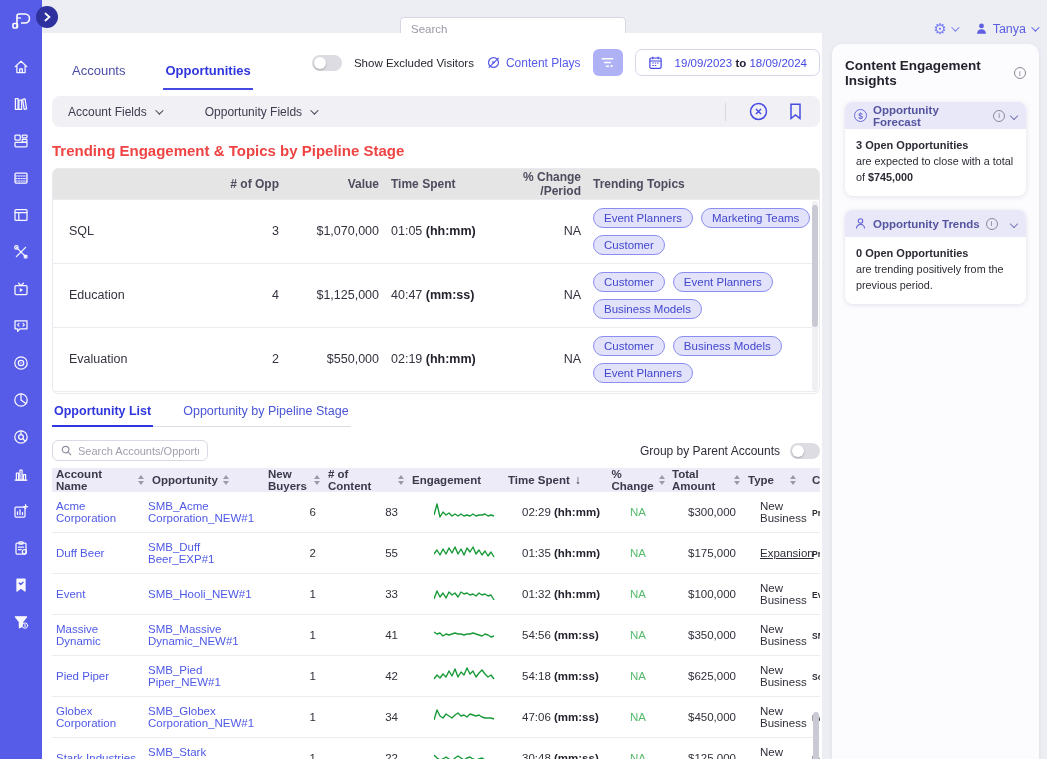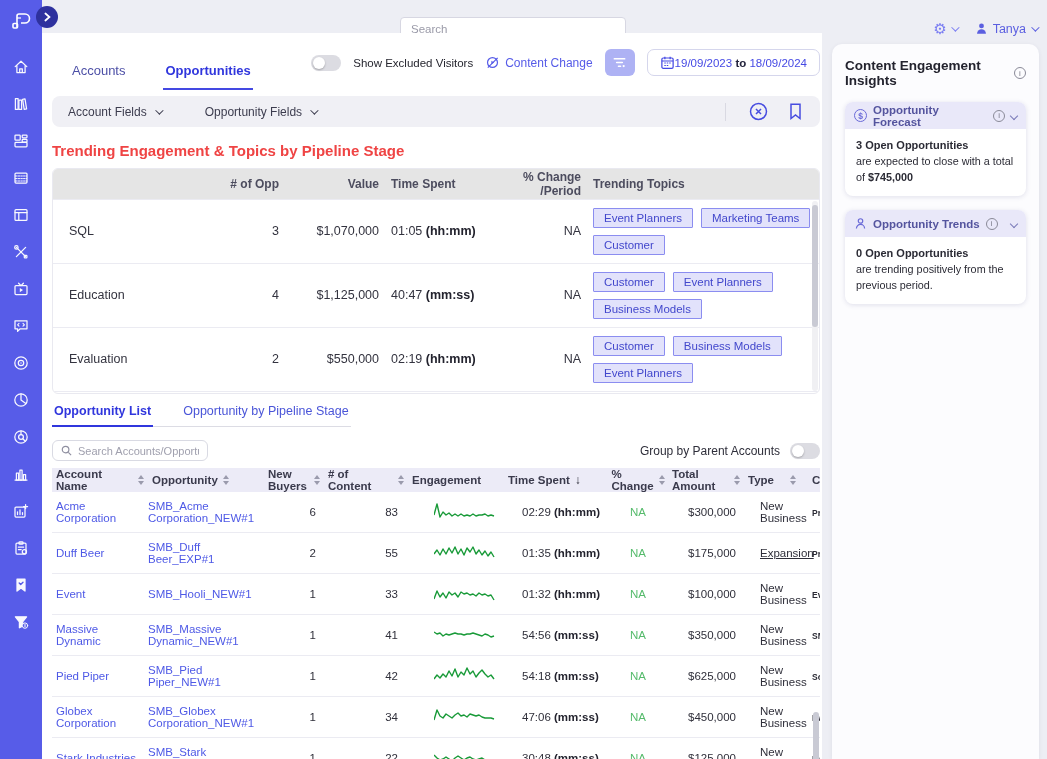--- a/index.html
+++ b/index.html
@@ -36,21 +36,21 @@
   .page-tab.active { color:#3036dd; font-weight:bold; border-bottom:2px solid #4449e2; padding-bottom:10px; }
   .tabs-controls { position:absolute; right:2px; top:16px; display:flex; align-items:center; gap:12px; }
   .toggle { width:30px; height:16px; background:#dcdce2; border-radius:9px; position:relative; cursor:pointer; flex:none; }
   .toggle .knob { position:absolute; left:2px; top:2px; width:12px; height:12px; background:#fff; border-radius:50%;
     box-shadow:0 1px 2px rgba(0,0,0,.25); }
   .sev-label { font-size:11.5px; color:#26262f; }
   .content-plays { display:flex; align-items:center; gap:5px; color:#565be8; font-size:12px; cursor:pointer; }
   .filter-btn { width:30px; height:27px; background:#aeb2f4; border:none; border-radius:6px;
     display:flex; align-items:center; justify-content:center; cursor:pointer; }
   .date-picker { height:27px; background:#fff; border:1px solid #d5d6ec; border-radius:7px;
-    display:flex; align-items:center; gap:0; padding:0 12px; cursor:pointer; }
+    display:flex; align-items:center; gap:12px; padding:0 12px; cursor:pointer; }
   .date-picker .dates { font-size:11.5px; color:#4549e4; }
   .date-picker .to { font-weight:bold; color:#23233c; }
 
   .filter-bar { margin:6px 0 0 10px; width:768px; height:31px; background:#f0f0f5; border-radius:8px;
     display:flex; align-items:center; padding:0 16px; }
   .field-dd { display:flex; align-items:center; gap:8px; font-size:12px; color:#3c3c4e; margin-right:44px; cursor:pointer; }
   .field-dd .chev { color:#3c3c4e; }
   .fb-right { margin-left:auto; display:flex; align-items:center; gap:18px; }
   .fb-divider { width:1px; height:18px; background:#d9d9e2; margin-right:4px; }
   .fb-icon { cursor:pointer; display:flex; }
@@ -64,21 +64,21 @@
   .stage-table th { background:#e5e5e5; height:30px; font-size:12px; color:#4c4c5e; font-weight:bold; }
   .stage-table td { height:53px; font-size:12.5px; color:#33333f; border-top:1px solid #ebebf2; vertical-align:middle; }
   .al { text-align:left; } .ar { text-align:right; }
   .pad-l { padding-left:16px; } .pad-l2 { padding-left:12px; }
   .val-gray { color:#55555f; }
   .unit { font-weight:bold; color:#23232e; }
   .na-teal { color:#2ba58c; }
   .na-green { color:#56bb6c; }
   .topics { display:flex; flex-wrap:wrap; gap:7px 8px; padding:8px 0 8px 12px; max-width:232px; }
   .chip { background:#e2e2fb; border:1px solid #8b8df0; color:#4247cc; font-size:11.5px;
-    border-radius:1px; padding:3px 10px; white-space:nowrap; }
+    border-radius:10px; padding:3px 10px; white-space:nowrap; }
   .vscroll { position:absolute; right:1px; width:6px; border-radius:3px; background:#f0f0f3; }
   .vscroll .thumb { position:absolute; left:0; width:6px; border-radius:3px; background:#c9cad4; cursor:pointer; }
 
   
   .tabs2 { margin:10px 0 0 10px; display:inline-flex; gap:28px; border-bottom:1px solid #dcdce4; }
   .tab2 { font-size:12.5px; padding:0 2px 7px; cursor:pointer; color:#4a55d8; }
   .tab2.active { color:#3036dd; font-weight:bold; border-bottom:2px solid #3036dd; margin-bottom:-1px; }
 
   .list-controls { margin:13px 10px 0; width:768px; display:flex; align-items:center; }
   .search2 { width:156px; height:21px; border:1px solid #d9dae3; border-radius:6px; background:#fff;
@@ -278,21 +278,21 @@
       <span class="toggle">
           <span class="knob"></span>
         </span>
       <span class="sev-label">Show Excluded Visitors</span>
       <span class="content-plays">
         <svg width="15" height="15" viewBox="0 0 16 16" fill="none" stroke="#565be8" stroke-width="1.3">
           <circle cx="8" cy="8" r="5.3"></circle>
             <path d="M3 13.5 L13.5 3"></path>
             <path d="M6.8 6.2 l3 1.8 -3 1.8 z" fill="#565be8" stroke="none"></path>
         </svg>
-        <span>Content Change</span>
+        <span>Content Plays</span>
       </span>
       <button class="filter-btn">
         <svg width="15" height="13" viewBox="0 0 16 14" fill="none" stroke="#fff" stroke-width="1.8" stroke-linecap="round">
           <path d="M2.5 3 H13.5 M5 7 H11 M7 11 H9"></path>
             <circle cx="12.5" cy="10.8" r="1.2" fill="#fff" stroke="none"></circle>
         </svg>
       </button>
       <span class="date-picker">
         <svg width="15" height="15" viewBox="0 0 16 16" fill="none" stroke="#4549e4" stroke-width="1.3">
           <rect x="2" y="3.2" width="12" height="11" rx="1.4"></rect>

